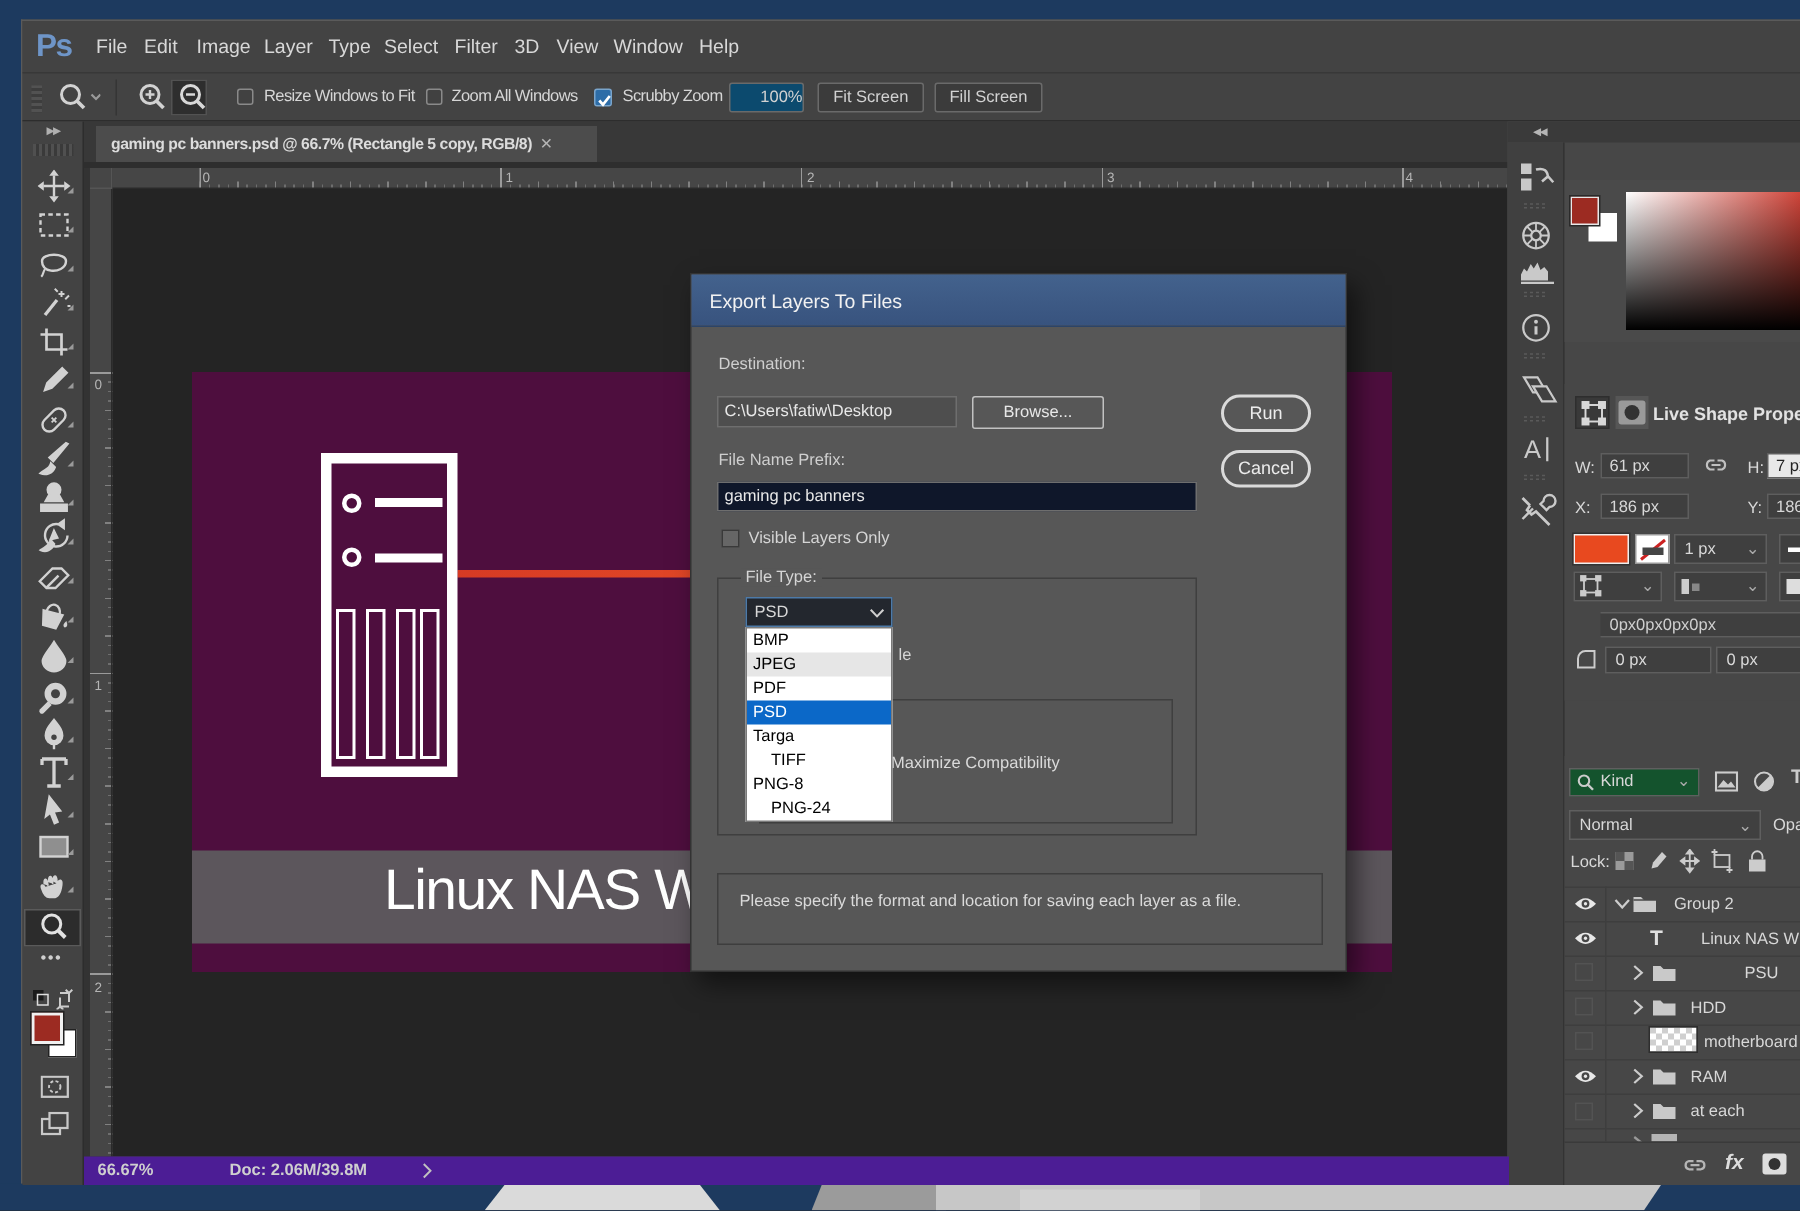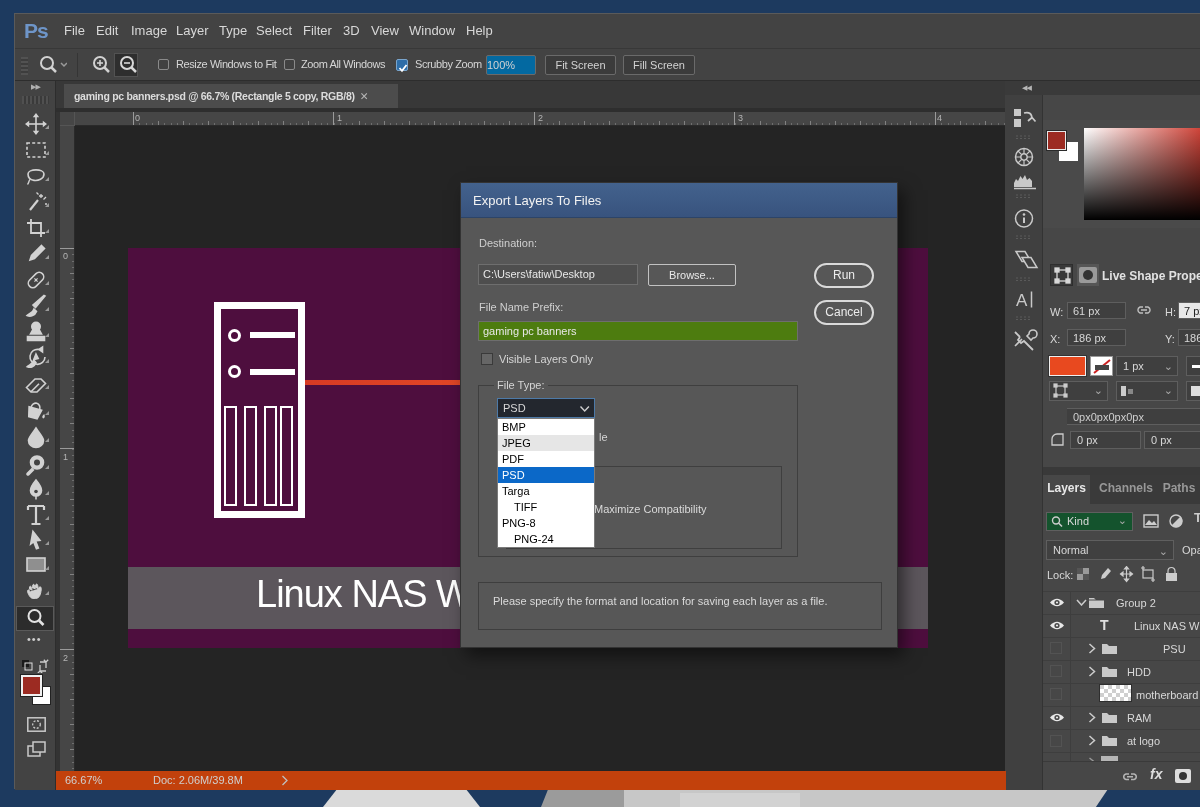--- a/index.html
+++ b/index.html
@@ -58,21 +58,21 @@
     <div class="abs" style="left:143px; top:10px; width:11px; height:11px; background:#414141; border:1px solid #8a8a8a; border-radius:2px;"></div>
     <div class="abs txt" style="left:161px; top:9px;">Resize Windows to Fit</div>
     <div class="abs" style="left:269px; top:10px; width:11px; height:11px; background:#414141; border:1px solid #8a8a8a; border-radius:2px;"></div>
     <div class="abs txt" style="left:286px; top:9px;">Zoom All Windows</div>
     <div class="abs" style="left:381px; top:10px; width:12px; height:12px; background:#2d6da8; border:1px solid #7aa5cc; border-radius:2px;">
       <svg width="12" height="12" viewBox="0 0 12 12">
           <path d="M2.5 6 l2.5 2.8 L9.5 3" fill="none" stroke="#fff" stroke-width="1.8"></path>
         </svg>
     </div>
     <div class="abs txt" style="left:400px; top:9px;">Scrubby Zoom</div>
-    <div class="abs" style="left:471px; top:6px; width:50px; height:20px; background:#0369a1; border:1px solid #6a6a6a; border-radius:2px; color:#d2d2d2; font-size:11px; text-align:left; line-height:18px;">100%</div>
+    <div class="abs" style="left:471px; top:6px; width:50px; height:20px; background:#0c4a6e; border:1px solid #6a6a6a; border-radius:2px; color:#d2d2d2; font-size:11px; text-align:right; line-height:18px;">100%</div>
     <div class="abs" style="left:530px; top:6px; width:71px; height:20px; background:#3b3b3b; border:1px solid #6a6a6a; border-radius:2px; color:#d2d2d2; font-size:11px; text-align:center; line-height:18px;">Fit Screen</div>
     <div class="abs" style="left:608px; top:6px; width:72px; height:20px; background:#3b3b3b; border:1px solid #6a6a6a; border-radius:2px; color:#d2d2d2; font-size:11px; text-align:center; line-height:18px;">Fill Screen</div>
   </div>
 
   <div class="abs" id="toolbar" style="left:0; top:67px; width:41px; height:709px; background:#434343; border-right:1px solid #2d2d2d;">
     <div class="abs" style="left:16px; top:2px; color:#b0b0b0; font-size:7px; letter-spacing:-1px;">▶▶</div>
     <div class="abs" style="left:7px; top:15px; width:27px; height:8px; background:repeating-linear-gradient(90deg,#505050 0 2px,#3a3a3a 2px 4px);"></div>
     <svg class="abs" style="left:10px; top:32px;" width="26" height="490" viewBox="0 0 26 490" fill="none" stroke="#d2d2d2" stroke-width="1.6">
 
       <g transform="translate(11,11)">
@@ -271,21 +271,21 @@
   <div class="abs" id="dialog" style="left:445px; top:168px; width:438px; height:466px; background:#575757; border:1px solid #333; box-shadow:6px 8px 16px rgba(0,0,0,0.5); z-index:10;">
     <div class="abs" style="left:0; top:0; width:436px; height:35px; background:linear-gradient(180deg,#43628d,#38537e); border-bottom:1px solid #2c4468;">
       <div class="abs" style="left:12px; top:10px; color:#f2f2f2; font-size:13px;">Export Layers To Files</div>
     </div>
     <div class="abs" style="left:18px; top:54px; color:#cfcfcf; font-size:11px;">Destination:</div>
     <div class="abs" style="left:17px; top:81px; width:160px; height:21px; background:#4e4e4e; border:1px solid #6e6e6e; color:#e8e8e8; font-size:11px; line-height:19px; padding-left:4px;">C:\Users\fatiw\Desktop</div>
     <div class="abs" style="left:187px; top:81px; width:88px; height:22px; border:1px solid #c2c2c2; border-radius:2px; color:#e8e8e8; font-size:11px; text-align:center; line-height:20px;">Browse...</div>
     <div class="abs" style="left:353px; top:80px; width:60px; height:25px; border:2px solid #dadada; border-radius:13px; color:#ececec; font-size:12px; text-align:center; line-height:21px;">Run</div>
     <div class="abs" style="left:353px; top:117px; width:60px; height:25px; border:2px solid #dadada; border-radius:13px; color:#ececec; font-size:12px; text-align:center; line-height:21px;">Cancel</div>
     <div class="abs" style="left:18px; top:118px; color:#cfcfcf; font-size:11px;">File Name Prefix:</div>
-    <div class="abs" style="left:17px; top:138px; width:320px; height:20px; background:#4d7c0f; border:1px solid #6e6e6e; color:#e8e8e8; font-size:11px; line-height:18px; padding-left:4px;">gaming pc banners</div>
+    <div class="abs" style="left:17px; top:138px; width:320px; height:20px; background:#0f172a; border:1px solid #6e6e6e; color:#e8e8e8; font-size:11px; line-height:18px; padding-left:4px;">gaming pc banners</div>
     <div class="abs" style="left:20px; top:170px; width:12px; height:12px; background:#666; border:1px solid #3a3a3a;"></div>
     <div class="abs" style="left:38px; top:170px; color:#d5d5d5; font-size:11px;">Visible Layers Only</div>
 
     <div class="abs" style="left:17px; top:202px; width:320px; height:172px; border:1px solid #3f3f3f;"></div>
     <div class="abs" style="left:33px; top:196px; background:#575757; padding:0 3px; color:#d5d5d5; font-size:11px;">File Type:</div>
 
     <div class="abs" style="left:45px; top:283px; width:276px; height:83px; border:1px solid #3f3f3f;"></div>
     <div class="abs" style="left:138px; top:248px; color:#d5d5d5; font-size:11px;">le</div>
     <div class="abs" style="left:133px; top:320px; color:#dadada; font-size:11px;">Maximize Compatibility</div>
 
@@ -441,25 +441,20 @@
           </svg></div>
 
       <div class="abs" style="left:24px; top:152px; width:171px; height:17px; background:#3f3f3f; border-top:1px solid #5e5e5e; border-bottom:1px solid #5e5e5e; line-height:16px; padding-left:6px; color:#cfcfcf;">0px0px0px0px</div>
       <div class="abs" style="left:7px; top:176px; width:15px; height:15px;"><svg width="15" height="15" viewBox="0 0 15 15" fill="none" stroke="#ccc" stroke-width="1.3">
             <path d="M2 13 V7 a5 5 0 0 1 5 -5 h6 v11 z"></path>
           </svg></div>
       <div class="abs" style="left:27px; top:175px; width:71px; height:18px; background:#3f3f3f; border:1px solid #5e5e5e; line-height:16px; padding-left:6px;">0 px</div>
       <div class="abs" style="left:101px; top:175px; width:94px; height:18px; background:#3f3f3f; border:1px solid #5e5e5e; line-height:16px; padding-left:6px;">0 px</div>
     </div>
 
-    <div class="abs" style="left:38px; top:386px; width:158px; height:37px; background:#3a3a3a; border-top:8px solid #393939;">
-      <div class="abs" style="left:0; top:0; width:47px; height:29px; background:#474747; color:#e8e8e8; font-size:12px; font-weight:bold; text-align:center; line-height:26px;">Layers</div>
-      <div class="abs" style="left:53px; top:0; width:60px; height:29px; color:#989898; font-size:12px; font-weight:bold; text-align:center; line-height:26px;">Channels</div>
-      <div class="abs" style="left:115px; top:0; width:42px; height:29px; color:#989898; font-size:12px; font-weight:bold; text-align:center; line-height:26px;">Paths</div>
-    </div>
     <div class="abs" style="left:38px; top:423px; width:158px; height:257px; background:#474747; font-size:11px; color:#d8d8d8;">
 
       <div class="abs" style="left:3px; top:8px; width:87px; height:19px; background:#14532d; border:1px solid #5f5f5f;">
         <svg width="14" height="14" viewBox="0 0 14 14" style="position:absolute; left:3px; top:2px;">
             <circle cx="6" cy="5.5" r="3.5" fill="none" stroke="#ccc" stroke-width="1.4"></circle>
             <line x1="8.5" y1="8" x2="12" y2="11.5" stroke="#ccc" stroke-width="1.6"></line>
           </svg>
         <span style="position:absolute; left:20px; top:2px;">Kind</span>
         <span style="position:absolute; right:5px; top:1px; color:#aaa;">⌄</span>
       </div>
@@ -570,42 +565,42 @@
             <path d="M1 3 h5 l2 2 h8 v8 H1 z" fill="#c9c9c9"></path>
           </svg>
         <div class="abs" style="left:84px; top:121px;">RAM</div>
 
         <svg class="abs" style="left:45px; top:144px;" width="8" height="11" viewBox="0 0 8 11">
             <path d="M1.5 1 l5 4.5 -5 4.5" fill="none" stroke="#ccc" stroke-width="1.5"></path>
           </svg>
         <svg class="abs" style="left:58px; top:142px;" width="17" height="14" viewBox="0 0 17 14">
             <path d="M1 3 h5 l2 2 h8 v8 H1 z" fill="#c9c9c9"></path>
           </svg>
-        <div class="abs" style="left:84px; top:144px;">at logo</div>
+        <div class="abs" style="left:84px; top:144px;">at each</div>
 
         <svg class="abs" style="left:45px; top:166px;" width="8" height="8" viewBox="0 0 8 8">
             <path d="M1.5 1 l5 4" fill="none" stroke="#999" stroke-width="1.5"></path>
           </svg>
         <div class="abs" style="left:58px; top:165px; width:17px; height:5px; background:#b5b5b5;"></div>
       </div>
     </div>
 
     <div class="abs" style="left:38px; top:680px; width:158px; height:29px; background:#474747; border-top:1px solid #3a3a3a;">
       <svg class="abs" style="left:78px; top:8px;" width="18" height="13" viewBox="0 0 18 13" fill="none" stroke="#b5b5b5" stroke-width="1.5">
           <path d="M8 4 H5 a2.8 2.8 0 0 0 0 5.5 h3 M10 4 h3 a2.8 2.8 0 0 1 0 5.5 h-3 M6 6.7 h6"></path>
         </svg>
       <div class="abs" style="left:107px; top:4px; color:#ddd; font-size:14px; font-style:italic; font-weight:bold;">fx</div>
       <svg class="abs" style="left:131px; top:6px;" width="18" height="16" viewBox="0 0 18 16">
           <rect x="1" y="1" width="16" height="14" rx="2" fill="#ddd"></rect>
           <circle cx="9" cy="8" r="4" fill="#333"></circle>
         </svg>
     </div>
   </div>
 
-  <div class="abs" id="statusbar" style="left:41px; top:757px; width:950px; height:19px; background:#c2410c; color:#cfcfcf; font-size:11px;">
+  <div class="abs" id="statusbar" style="left:41px; top:757px; width:950px; height:19px; background:#4c1d95; color:#cfcfcf; font-size:11px;font-weight:bold;">
     <div class="abs" style="left:9px; top:3px;">66.67%</div>
     <div class="abs" style="left:97px; top:3px;">Doc: 2.06M/39.8M</div>
     <svg class="abs" style="left:225px; top:4px;" width="8" height="11" viewBox="0 0 8 11">
         <path d="M1.5 1 l4.5 4.5 -4.5 4.5" fill="none" stroke="#c0c0c0" stroke-width="1.3"></path>
       </svg>
   </div>
 
 </div>
 
 </body></html>

